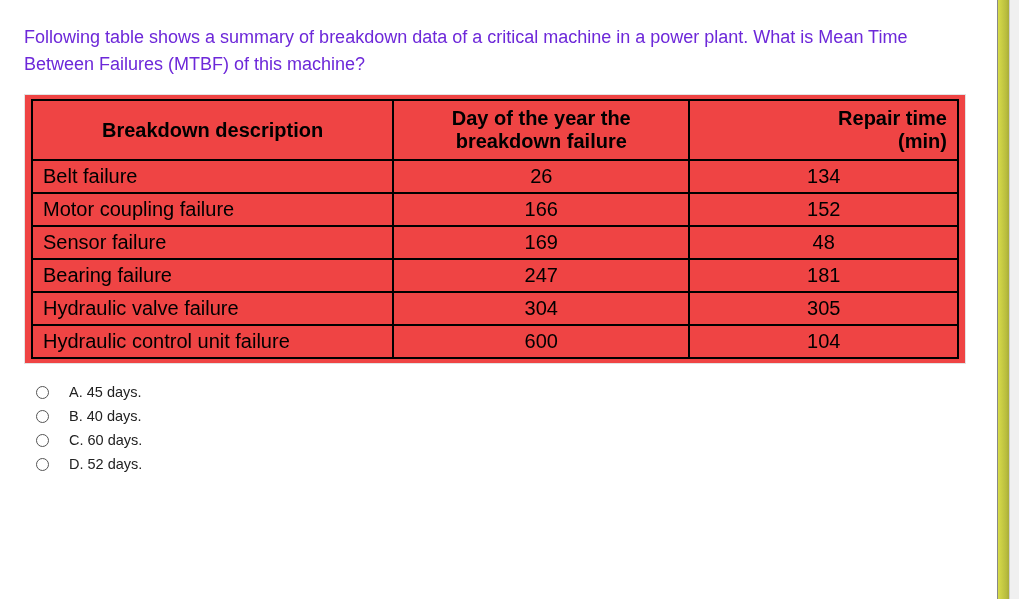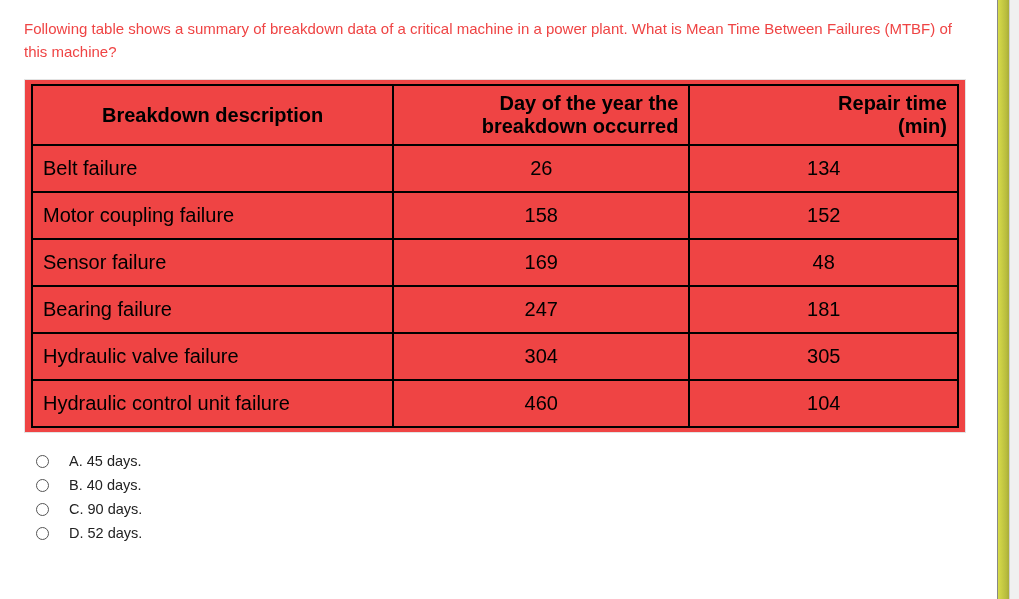--- a/index.html
+++ b/index.html
@@ -21,50 +21,51 @@
     top: 0; right: 0; bottom: 0;
     width: 10px;
     background: #f0f0f0;
     border-left: 1px solid #d0d0d0;
   }
   .content {
     padding: 18px 24px 10px 24px;
     width: 990px;
   }
   .question-text {
-    font-size: 15px;
-    color: #ef4444;
+    font-size: 18px;
+    color: #6d28d9;
     line-height: 1.5;
     margin-bottom: 16px;
+    margin-top: 6px;
   }
   .table-wrap {
     border: 1px solid #e3e3e3;
     padding: 4px 6px 4px 6px;
     margin-bottom: 20px;
     background: #ef4444;
     font-family: Arial, Helvetica, sans-serif;
   }
   table {
     border-collapse: collapse;
     width: 100%;
   }
   th, td {
     border: 2px solid #000;
-    padding: 11px 10px;
+    padding: 4px 10px;
     font-size: 20px;
     color: #000;
   }
   th {
     font-weight: bold;
     text-align: center;
     line-height: 1.15;
     padding: 6px 10px;
   }
   th.col-desc { width: 39%; }
-  th.col-day  { width: 32%; text-align: right; }
+  th.col-day  { width: 32%; }
   th.col-rep  { width: 29%; text-align: right; }
   td.desc { text-align: left; }
   td.num  { text-align: center; }
   .options {
     padding-left: 12px;
   }
   .option {
     display: flex;
     align-items: center;
     gap: 20px;
@@ -88,75 +89,75 @@
 
   <p class="question-text">Following table shows a summary of breakdown data of a critical machine in a power plant.  What is Mean Time Between Failures (MTBF) of this machine?</p>
 
   <div class="table-wrap">
     <table>
       <thead>
         <tr>
           <th class="col-desc">Breakdown description</th>
           <th class="col-day">
             <span>Day of the year the</span><br>
-            <span>breakdown occurred</span>
+            <span>breakdown failure</span>
           </th>
           <th class="col-rep">
             <span>Repair time</span><br>
             <span>(min)</span>
           </th>
         </tr>
       </thead>
       <tbody>
         <tr>
           <td class="desc">Belt failure</td>
           <td class="num">26</td>
           <td class="num">134</td>
         </tr>
         <tr>
           <td class="desc">Motor coupling failure</td>
-          <td class="num">158</td>
+          <td class="num">166</td>
           <td class="num">152</td>
         </tr>
         <tr>
           <td class="desc">Sensor failure</td>
           <td class="num">169</td>
           <td class="num">48</td>
         </tr>
         <tr>
           <td class="desc">Bearing failure</td>
           <td class="num">247</td>
           <td class="num">181</td>
         </tr>
         <tr>
           <td class="desc">Hydraulic valve failure</td>
           <td class="num">304</td>
           <td class="num">305</td>
         </tr>
         <tr>
           <td class="desc">Hydraulic control unit failure</td>
-          <td class="num">460</td>
+          <td class="num">600</td>
           <td class="num">104</td>
         </tr>
       </tbody>
     </table>
   </div>
 
   <div class="options">
     <div class="option">
       <span class="radio"></span>
       <span>A. 45 days.</span>
     </div>
     <div class="option">
       <span class="radio"></span>
       <span>B. 40 days.</span>
     </div>
     <div class="option">
       <span class="radio"></span>
-      <span>C. 90 days.</span>
+      <span>C. 60 days.</span>
     </div>
     <div class="option">
       <span class="radio"></span>
       <span>D. 52 days.</span>
     </div>
   </div>
 
 </div>
 
 <div class="right-edge">

